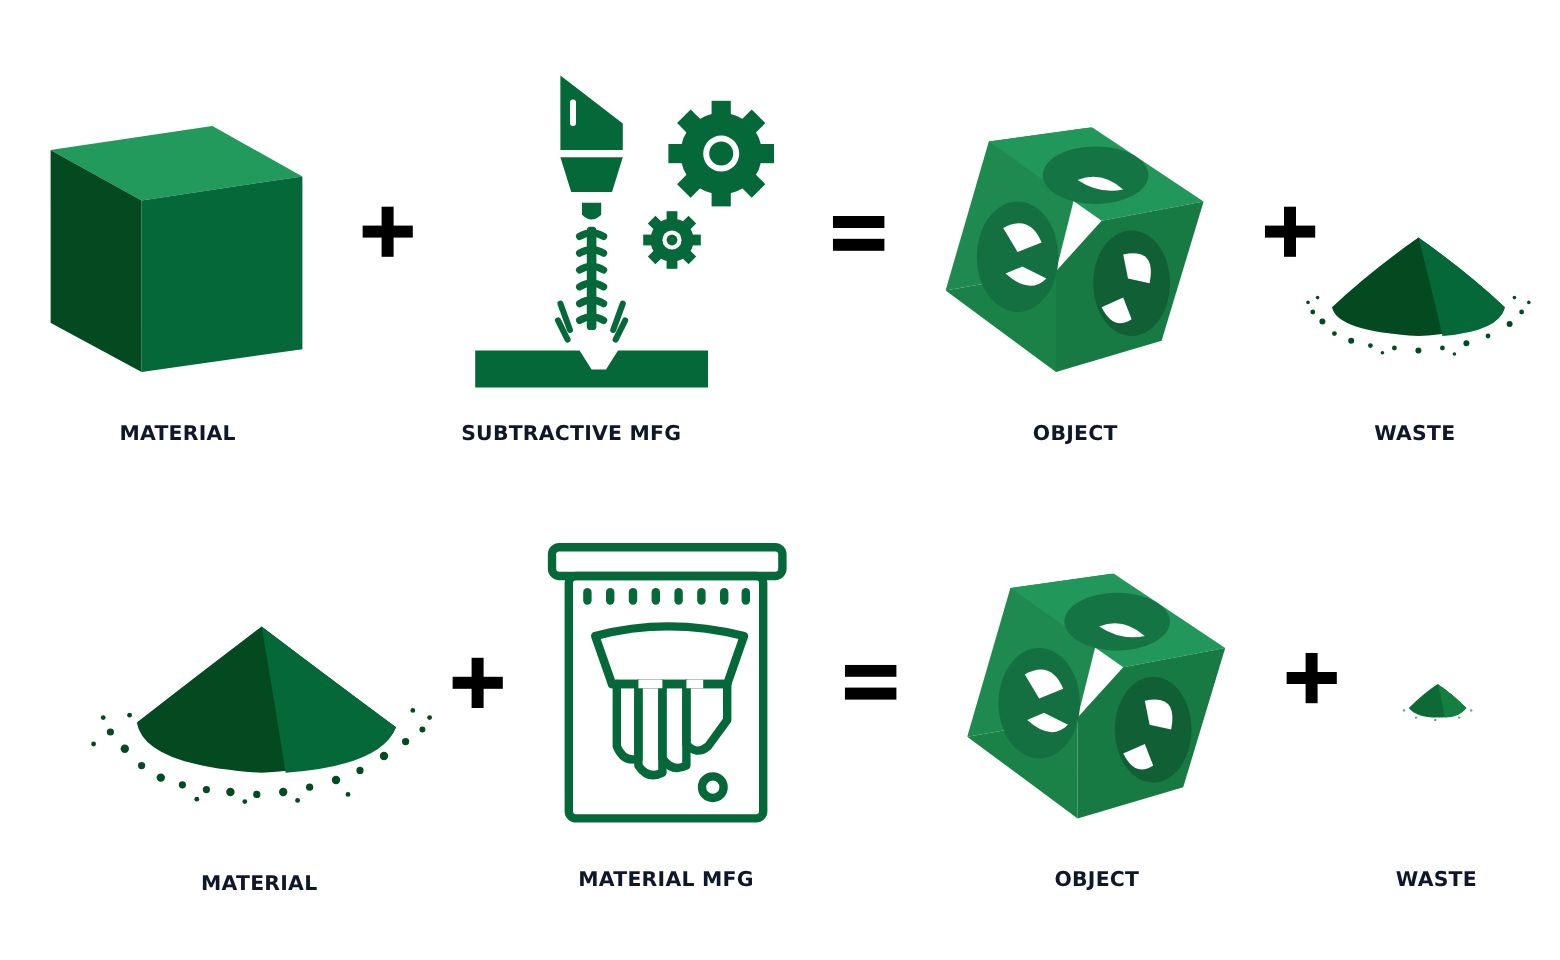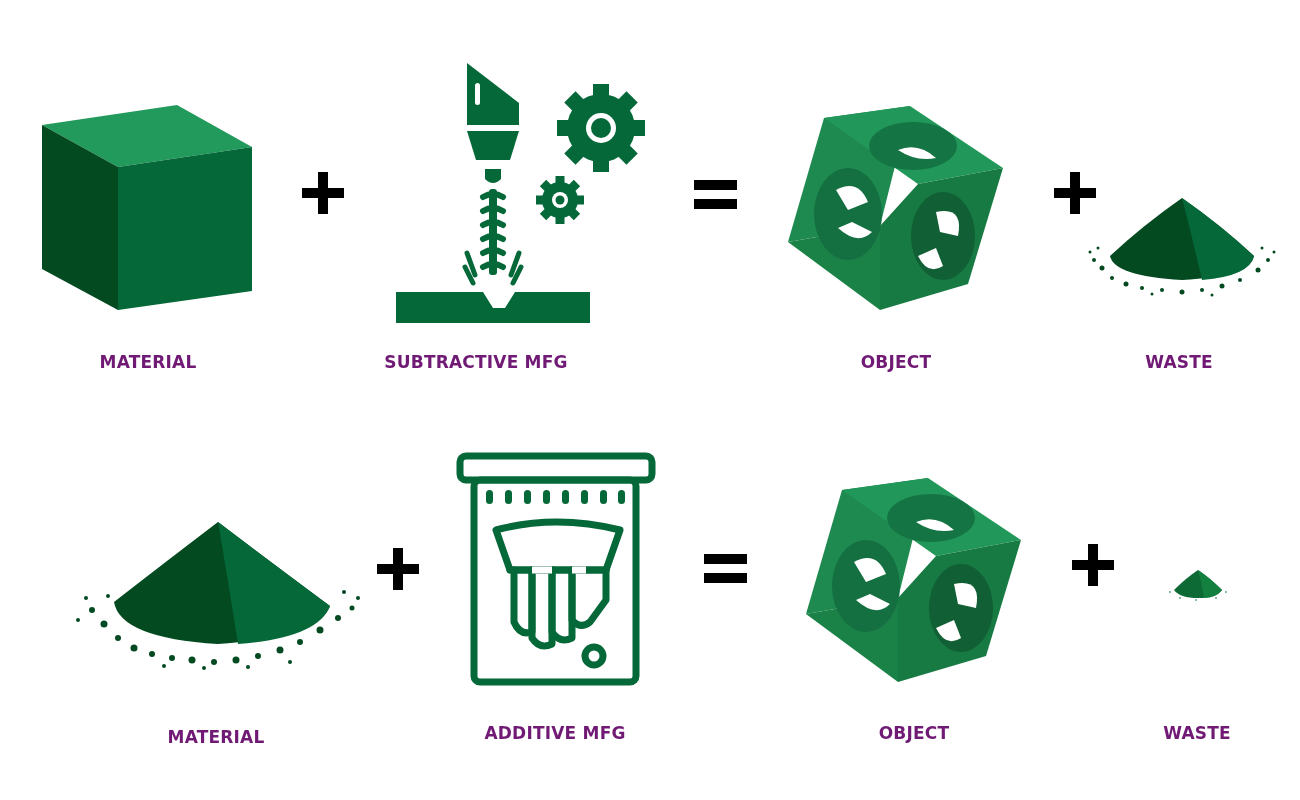--- a/index.html
+++ b/index.html
@@ -1,18 +1,18 @@
 <!DOCTYPE html>
 <html><head>
   <meta charset="utf-8">
   <style>
     html, body { margin: 0; padding: 0; background: #ffffff; }
     body { width: 1300px; height: 800px; position: relative; overflow: hidden; font-family: "Liberation Sans", sans-serif; }
     .abs { position: absolute; }
-    .label { position: absolute; font-family: "DejaVu Sans", sans-serif; font-weight: bold; font-size: 17px; color: #701a75; letter-spacing: 0.2px; white-space: nowrap; transform: translateX(-50%); }
+    .label { position: absolute; font-family: "DejaVu Sans", sans-serif; font-weight: bold; font-size: 17px; color: #0f172a; letter-spacing: 0.2px; white-space: nowrap; transform: translateX(-50%); }
     svg { display: block; }
     .op { position: absolute; }
   </style>
 </head>
 <body>
 
 <div>
 
   <div class="abs" style="left:42px; top:105px;">
     <svg width="212" height="208" viewBox="0 0 212 208">
@@ -227,21 +227,21 @@
         <rect x="68" y="38" width="7" height="14" rx="3.5"></rect>
         <rect x="87" y="38" width="7" height="14" rx="3.5"></rect>
         <rect x="106" y="38" width="7" height="14" rx="3.5"></rect>
         <rect x="125" y="38" width="7" height="14" rx="3.5"></rect>
         <rect x="144" y="38" width="7" height="14" rx="3.5"></rect>
         <rect x="30" y="38" width="7" height="14" rx="3.5"></rect>
         <rect x="162" y="38" width="7" height="14" rx="3.5"></rect>
       </g>
     </svg>
   </div>
-  <div class="label" style="left:555px; top:723px;">ADDITIVE MFG</div>
+  <div class="label" style="left:555px; top:723px;">MATERIAL MFG</div>
 
   <div class="op" style="left:704px; top:554px;">
     <svg width="44" height="32" viewBox="0 0 44 32">
       <rect x="0" y="0" width="43" height="10" fill="#000"></rect>
       <rect x="0" y="19" width="43" height="10" fill="#000"></rect>
     </svg>
   </div>
 
   <div class="abs" style="left:806px; top:478px;">
     <svg width="218" height="206" viewBox="0 0 218 206">

